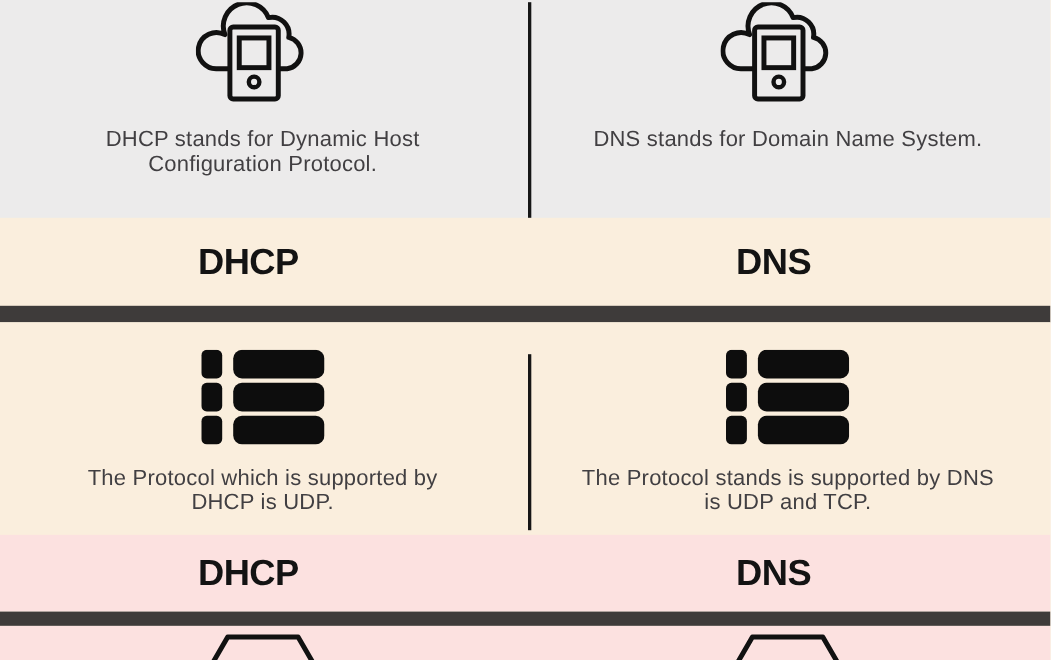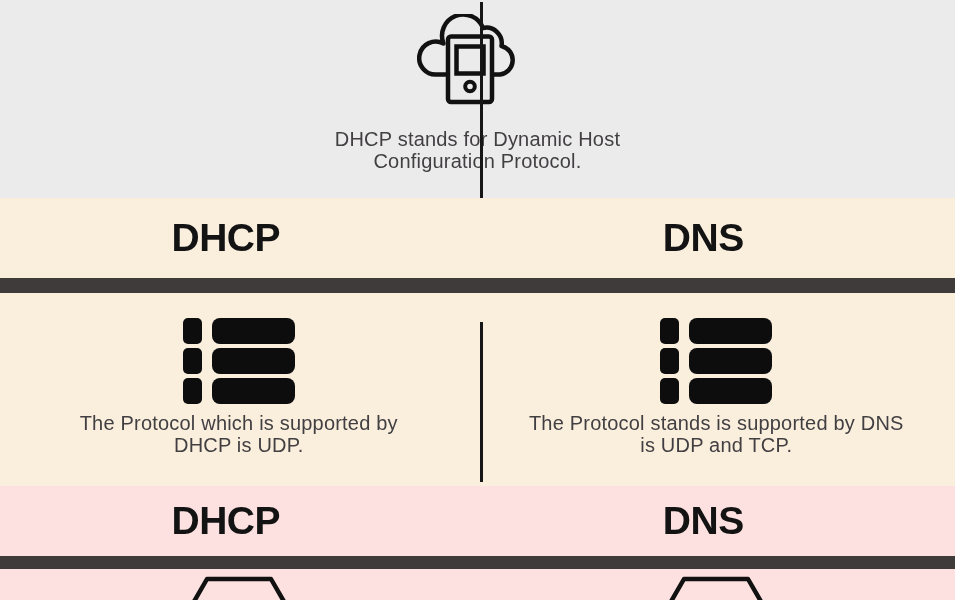--- a/index.html
+++ b/index.html
@@ -1,67 +1,76 @@
 <!DOCTYPE html>
 <html><head>
 <meta charset="utf-8">
 <style>
   html,body{margin:0;padding:0;}
   body{font-family:"Liberation Sans",sans-serif;}
   .page{position:relative;width:955px;height:600px;overflow:hidden;background:#FAEEDD;}
 
   
   .row{position:relative;display:flex;width:100%;box-sizing:border-box;}
-  .row1{height:198px;background:#ECEBEB;padding-top:14px;}
+  .row1{height:198px;background:#ECEBEB;padding-top:2px;}
   .row2{height:193px;background:#FAEEDD;padding-top:25px;}
   .row3{height:31px;background:#FCE1E0;}
   .col{flex:1 1 0;display:flex;flex-direction:column;align-items:center;min-width:0;}
 
   
   .vdivider{position:absolute;left:480px;width:3px;background:#161616;}
   .vd1{top:2px;height:196px;}
   .vd2{top:29px;height:160px;}
 
   
   .band{display:flex;align-items:center;width:100%;}
   .band1{height:80px;background:#FAEEDD;}
   .band2{height:70px;background:#FCE1E0;}
   .band-cell{flex:1 1 0;text-align:center;}
-  .band-label{display:inline-block;font-size:39px;font-weight:700;letter-spacing:-.5px;
+  .band-label{display:inline-block;font-size:33px;font-weight:700;letter-spacing:-.5px;
               color:#131313;transform:translateX(-13px);}
 
   
   .hbar{width:100%;background:#3E3B3A;}
   .hbar1{height:15px;}
   .hbar2{height:13px;}
 
   
   .desc{margin:22px 0 0;max-width:372px;text-align:center;font-size:20px;line-height:22px;
         letter-spacing:.2px;color:#413F42;}
-  .row2 .desc{margin-top:8px;max-width:380px;}
+  .row2 .desc{margin-top:20px;max-width:380px;}
 
   .icon{display:block;}
   .cloud-shift{transform:translateX(-11px);}
 </style>
 </head>
 <body>
 
 <div class="page">
 
   <section class="row row1">
     <div class="col">
       <svg class="icon cloud-shift" width="100" height="92" viewBox="0 0 100 92">
         <path d="M20 60.5 A16.5 16.5 0 1 1 26.5 29.5 A21 21 0 0 1 66 14 A15.5 15.5 0 0 1 84.5 32 A14.5 14.5 0 0 1 83 60.5 Z" fill="none" stroke="#111111" stroke-width="4.5" stroke-linejoin="round"></path>
         <rect x="31" y="22.5" width="44" height="65.5" rx="3" fill="#ECEBEB" stroke="#111111" stroke-width="4.5"></rect>
         <rect x="39.5" y="32.5" width="27" height="27" fill="none" stroke="#111111" stroke-width="4.5"></rect>
         <circle cx="53" cy="72.5" r="4.8" fill="none" stroke="#111111" stroke-width="4"></circle>
       </svg>
       <p class="desc">DHCP stands for Dynamic Host Configuration Protocol.</p>
     </div>
     <div class="vdivider vd1"></div>
+    <div class="col">
+      <svg class="icon cloud-shift" width="100" height="92" viewBox="0 0 100 92">
+        <path d="M20 60.5 A16.5 16.5 0 1 1 26.5 29.5 A21 21 0 0 1 66 14 A15.5 15.5 0 0 1 84.5 32 A14.5 14.5 0 0 1 83 60.5 Z" fill="none" stroke="#111111" stroke-width="4.5" stroke-linejoin="round"></path>
+        <rect x="31" y="22.5" width="44" height="65.5" rx="3" fill="#ECEBEB" stroke="#111111" stroke-width="4.5"></rect>
+        <rect x="39.5" y="32.5" width="27" height="27" fill="none" stroke="#111111" stroke-width="4.5"></rect>
+        <circle cx="53" cy="72.5" r="4.8" fill="none" stroke="#111111" stroke-width="4"></circle>
+      </svg>
+      <p class="desc">DNS stands for Domain Name System.</p>
+    </div>
   </section>
 
   <section class="band band1">
     <div class="band-cell">
       <span class="band-label">DHCP</span>
     </div>
     <div class="band-cell">
       <span class="band-label">DNS</span>
     </div>
   </section>

